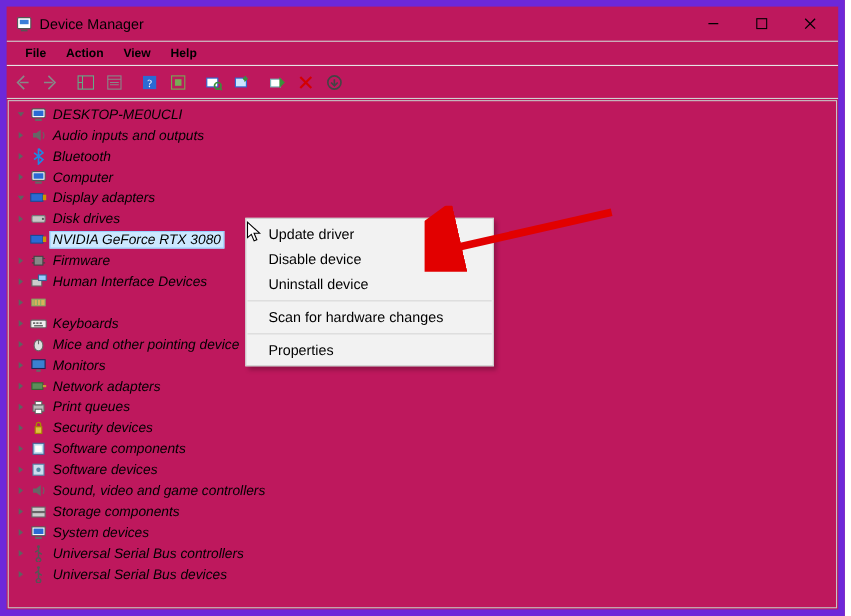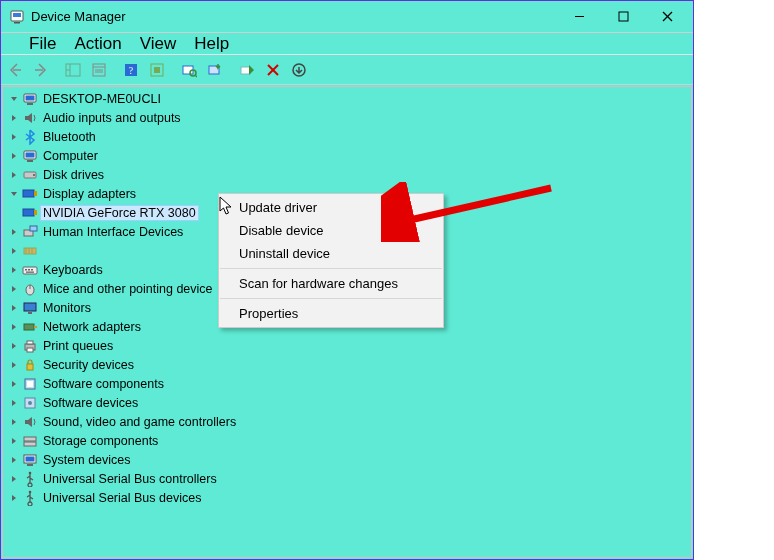--- a/index.html
+++ b/index.html
@@ -1,38 +1,38 @@
 <!DOCTYPE html>
 <html><head>
 <meta charset="utf-8">
 <style>
   * { box-sizing: border-box; }
   html, body { margin:0; padding:0; font-family: "Segoe UI", Tahoma, sans-serif; font-size:12.5px; color:#000; }
-  .window { width:694px; height:560px; background:#5eead4; border:1px solid #6d28d9; position:relative; overflow:hidden; }
+  .window { width:768px; height:560px; background:#be185d; border:6px solid #6d28d9; position:relative; overflow:hidden; }
   .titlebar { height:32px; display:flex; align-items:center; padding:0 4px; border-bottom:1px solid #d0d0d0; }
   .titlebar .appicon { width:16px; height:16px; margin:0 6px 0 4px; }
   .titlebar .title { flex:0 0 auto; font-size:13px; }
   .titlebar .spacer { flex:1; }
   .winbtn { width:44px; height:30px; display:flex; align-items:center; justify-content:center; }
   .winbtn svg { width:11px; height:11px; }
-  .menubar { height:22px; display:flex; align-items:center; padding:0 20px; gap:2px; font-size:17px; border-bottom:1px solid #e5e5e5;}
+  .menubar { height:22px; display:flex; align-items:center; padding:0 9px; gap:2px; font-size:11px; border-bottom:1px solid #e5e5e5;font-weight:bold;}
   .menubar .menuitem { padding:2px 8px; }
   .toolbar { height:30px; display:flex; align-items:center; padding:1px 2px; gap:2px; border-bottom:1px solid #d0d0d0;}
   .tbtn { width:24px; height:24px; display:flex; align-items:center; justify-content:center; border:1px solid transparent; border-radius:2px;}
   .tbtn svg { width:16px; height:16px; }
   .tbtn.delete svg { width:14px; height:14px; }
   .tbtn.sep { width:4px; pointer-events:none; }
   .content { position:absolute; top:84px; left:0; right:0; bottom:0; overflow:auto; padding:2px 0 4px 4px; border:1px solid #c5c5c5; margin:1px;}
   .tree { list-style:none; margin:0; padding:0; }
   .tree .row { display:flex; align-items:center; height:19px; padding-left:0; white-space:nowrap; }
   .tree .twisty { width:14px; height:14px; display:flex; align-items:center; justify-content:center; margin-right:1px; }
   .tree .twisty svg { width:10px; height:10px; fill:#606060; }
   .tree .icon { width:16px; height:16px; margin-right:5px; display:flex; align-items:center; justify-content:center; }
   .tree .icon svg { width:16px; height:16px; }
-  .tree .label { font-size:12.5px; }
+  .tree .label { font-size:12.5px;font-style:italic; }
   .indent-0 { padding-left:4px; }
   .indent-1 { padding-left:22px; }
   .indent-2 { padding-left:40px; }
   .row.selected .label { background:#cce8ff; border:1px solid #99d1ff; padding:0 2px; margin-left:-3px; }
   .contextmenu { position:absolute; left:217px; top:192px; width:226px; background:#f2f2f2; border:1px solid #cccccc; box-shadow:3px 3px 4px rgba(0,0,0,.25); padding:2px 0; z-index:50; }
   .contextmenu .cmitem { height:23px; display:flex; align-items:center; padding:0 20px 0 20px; font-size:13px; }
   .contextmenu .cmitem.bold { font-weight:400; }
   .contextmenu .cmsep { height:1px; background:#d6d6d6; margin:3px 1px; }
   .arrow { position:absolute; left:380px; top:181px; z-index:60; pointer-events:none; }
   .cursor { position:absolute; left:218px; top:195px; z-index:70; pointer-events:none; }
@@ -209,54 +209,71 @@
               <rect x="2" y="3" width="12" height="8" rx="1" fill="#fff" stroke="#555"></rect>
               <rect x="3.5" y="4.5" width="9" height="5" fill="#2a6ad4"></rect>
               <rect x="5" y="12" width="6" height="2" fill="#666"></rect>
             </svg>
           </span>
         <span class="label">Computer</span>
       </li>
       <li class="row indent-1">
         <span class="twisty">
             <svg viewBox="0 0 10 10">
+              <path d="M2 3 L8 3 L5 7 Z"></path>
+            </svg>
+          </span>
+        <span class="icon">
+            <svg viewBox="0 0 16 16">
+              <rect x="1" y="4" width="11" height="7" fill="#2a6ad4" stroke="#1a4a94"></rect>
+              <rect x="12" y="5" width="3" height="5" fill="#c90"></rect>
+            </svg>
+          </span>
+        <span class="label">Display adapters</span>
+      </li>
+      <li class="row indent-1">
+        <span class="twisty">
+            <svg viewBox="0 0 10 10">
               <path d="M3 2 L7 5 L3 8 Z"></path>
             </svg>
           </span>
         <span class="icon">
             <svg viewBox="0 0 16 16">
               <rect x="2" y="5" width="12" height="6" rx="1" fill="#c8c8c8" stroke="#777"></rect>
               <circle cx="12" cy="8" r="1" fill="#555"></circle>
             </svg>
           </span>
         <span class="label">Disk drives</span>
       </li>
-      <li class="row indent-1">
-        <span class="twisty">
-            <svg viewBox="0 0 10 10">
-              <path d="M2 3 L8 3 L5 7 Z"></path>
-            </svg>
-          </span>
+      <li class="row indent-2 selected">
+        <span class="twisty"></span>
         <span class="icon">
             <svg viewBox="0 0 16 16">
               <rect x="1" y="4" width="11" height="7" fill="#2a6ad4" stroke="#1a4a94"></rect>
               <rect x="12" y="5" width="3" height="5" fill="#c90"></rect>
             </svg>
           </span>
-        <span class="label">Display adapters</span>
-      </li>
-      <li class="row indent-2 selected">
-        <span class="twisty"></span>
-        <span class="icon">
-            <svg viewBox="0 0 16 16">
-              <rect x="1" y="4" width="11" height="7" fill="#2a6ad4" stroke="#1a4a94"></rect>
-              <rect x="12" y="5" width="3" height="5" fill="#c90"></rect>
-            </svg>
-          </span>
         <span class="label">NVIDIA GeForce RTX 3080</span>
+      </li>
+      <li class="row indent-1">
+        <span class="twisty">
+            <svg viewBox="0 0 10 10">
+              <path d="M3 2 L7 5 L3 8 Z"></path>
+            </svg>
+          </span>
+        <span class="icon">
+            <svg viewBox="0 0 16 16">
+              <rect x="4" y="4" width="8" height="8" fill="#888" stroke="#444"></rect>
+              <line x1="2" y1="6" x2="4" y2="6" stroke="#444"></line>
+              <line x1="2" y1="10" x2="4" y2="10" stroke="#444"></line>
+              <line x1="12" y1="6" x2="14" y2="6" stroke="#444"></line>
+              <line x1="12" y1="10" x2="14" y2="10" stroke="#444"></line>
+            </svg>
+          </span>
+        <span class="label">Firmware</span>
       </li>
       <li class="row indent-1">
         <span class="twisty">
             <svg viewBox="0 0 10 10">
               <path d="M3 2 L7 5 L3 8 Z"></path>
             </svg>
           </span>
         <span class="icon">
             <svg viewBox="0 0 16 16">
               <rect x="2" y="6" width="9" height="6" fill="#ccc" stroke="#666"></rect>

